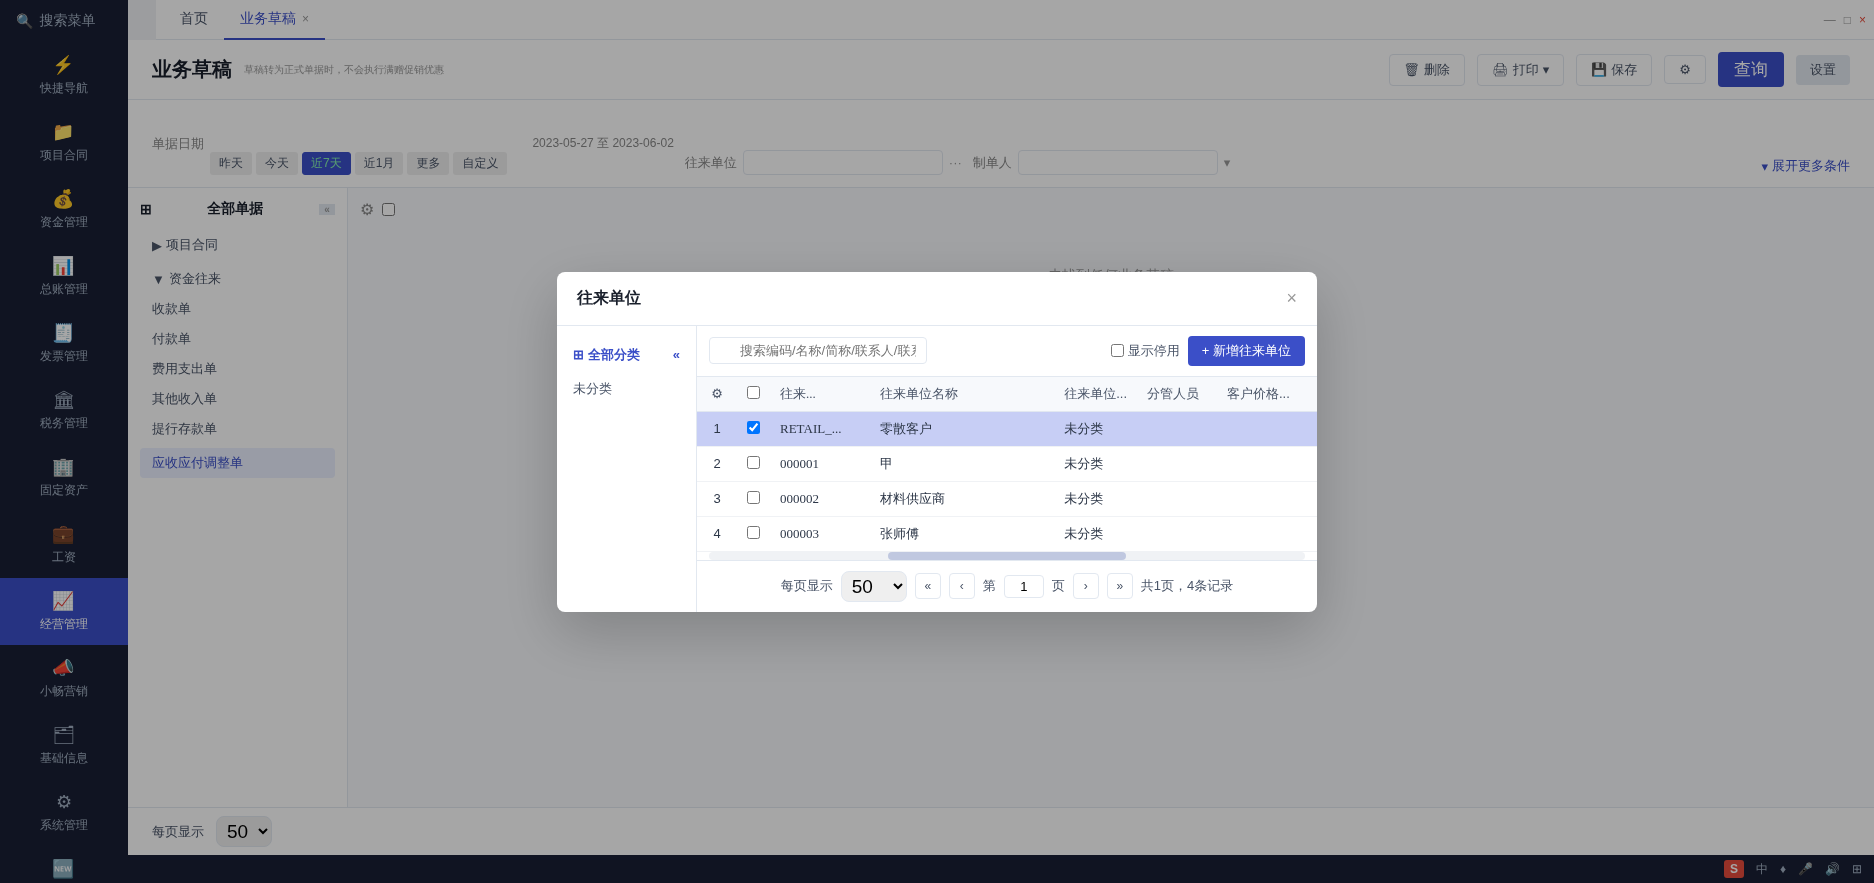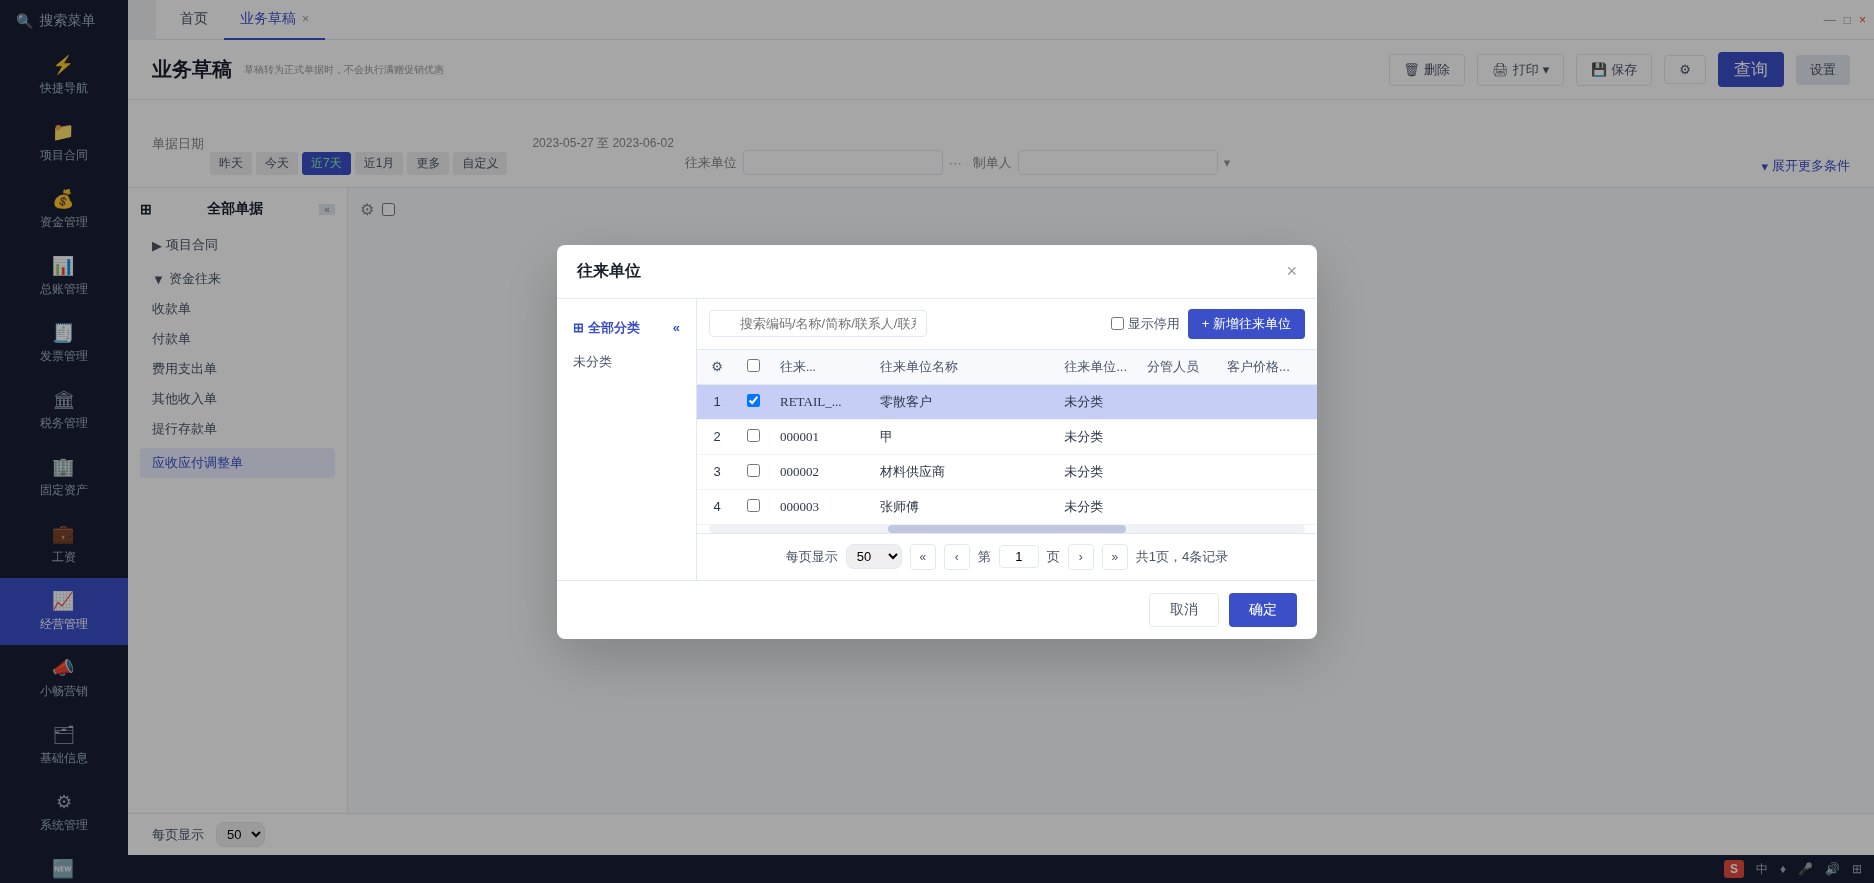--- a/index.html
+++ b/index.html
@@ -251,21 +251,21 @@
     }
 
     
     .dialog-pagination {
       display: flex; align-items: center; justify-content: center;
       gap: 8px; padding: 10px 12px; font-size: 13px; color: #4a5568;
       border-top: 1px solid #e2e8f0;
     }
     .page-size-select {
       border: 1px solid #e2e8f0; border-radius: 8px; padding: 3px 6px;
-      font-size: 13px;
+      font-size: 19px;
     }
     .page-nav-btn {
       width: 26px; height: 26px; border: 1px solid #e2e8f0; border-radius: 4px;
       background: #fff; cursor: pointer; display: flex; align-items: center; justify-content: center;
       font-size: 12px; color: #4a5568;
     }
     .page-nav-btn:disabled { color: #ccc; cursor: default; }
     .page-input {
       width: 40px; border: 1px solid #e2e8f0; border-radius: 4px;
       padding: 3px 6px; font-size: 13px; text-align: center;
@@ -608,18 +608,14 @@
           <span>第</span>
           <input class="page-input" value="1" style="">
           <span>页</span>
           <button class="page-nav-btn">›</button>
           <button class="page-nav-btn">»</button>
           <span>共1页，4条记录</span>
         </div>
       </div>
     </div>
 
-    <div class="dialog-footer">
-      <button class="btn-cancel">取消</button>
-      <button class="btn-confirm">确定</button>
-    </div>
   </div>
 </div>
 
 </body></html>

